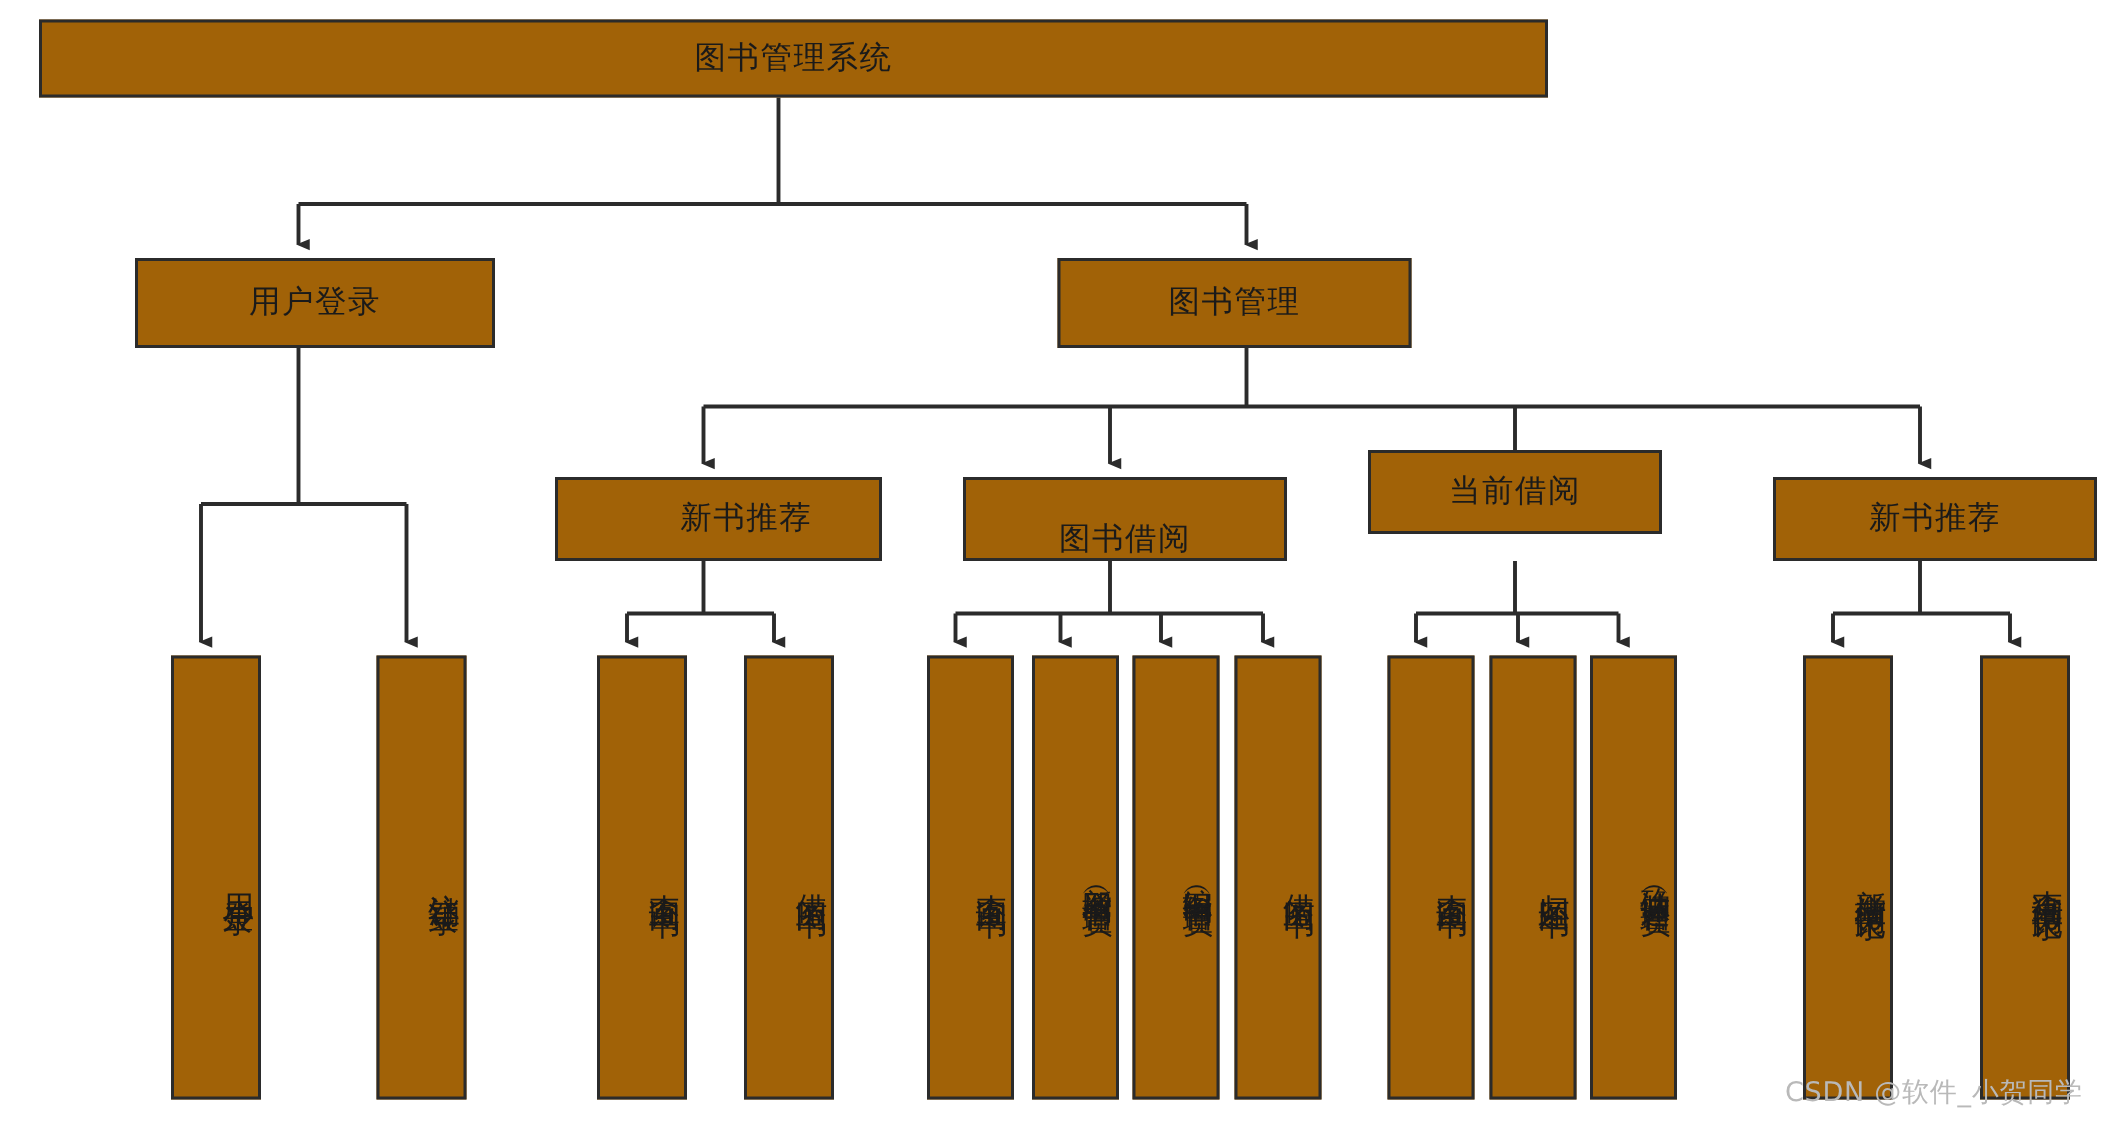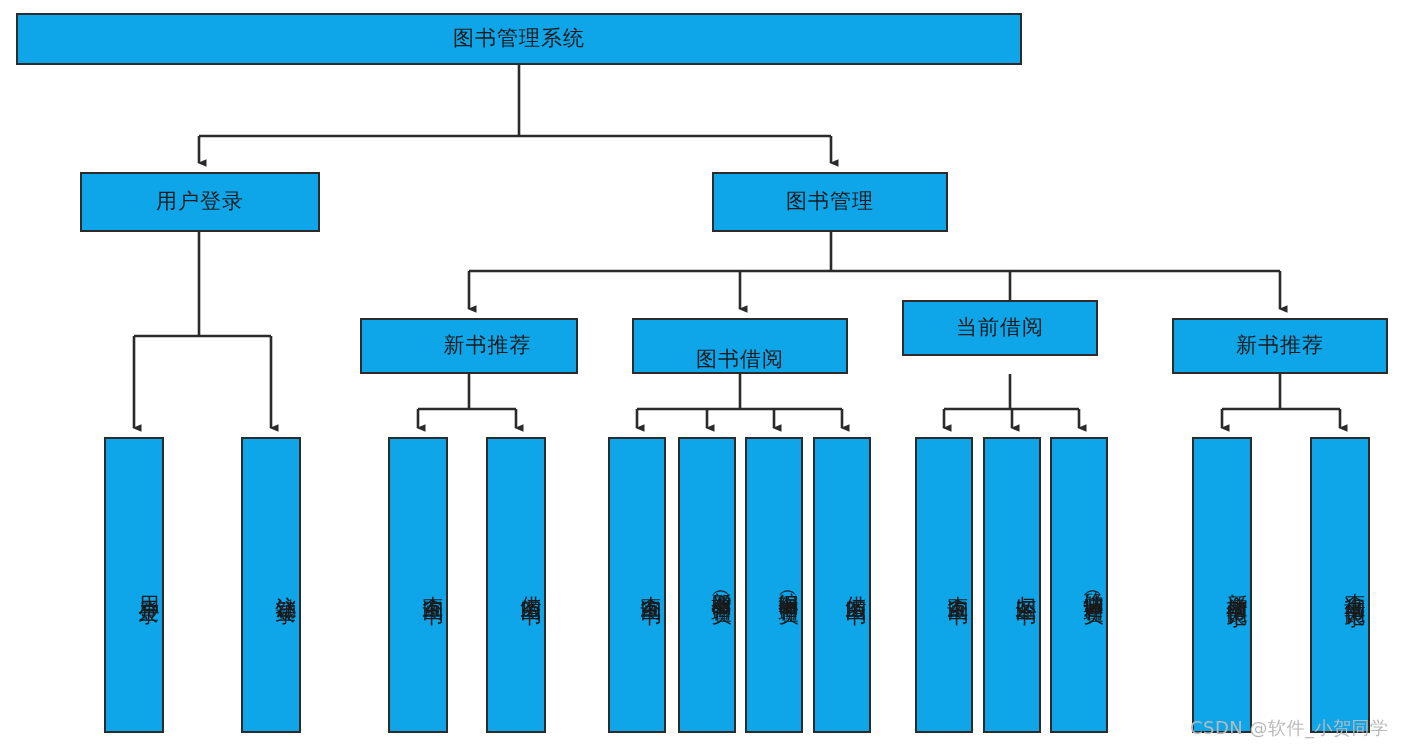--- a/index.html
+++ b/index.html
@@ -15,25 +15,26 @@
     position: relative;
     width: 1405px;
     height: 747px;
     background: #ffffff;
     overflow: hidden;
   }
   .node {
     position: absolute;
     box-sizing: border-box;
     border: 2.5px solid #2b2b2b;
-    background: #0ea5e9;
+    background: #a16207;
     display: flex;
     align-items: center;
     justify-content: center;
     color: #1a1a1a;
+    margin-left: 10px;
   }
   .node.horiz {
     font-size: 21px;
     letter-spacing: 1px;
     line-height: 1.2;
   }
   .node.vert {
     writing-mode: vertical-rl;
     text-orientation: upright;
     font-size: 21px;
@@ -119,21 +120,21 @@
     </g>
   </svg>
 
   <div class="node horiz" style="left:16px; top:13px; width:1006px; height:52px;">
     <span>图书管理系统</span>
   </div>
 
   <div class="node horiz" style="left:80px; top:172px; width:240px; height:60px;">
     <span>用户登录</span>
   </div>
-  <div class="node horiz" style="left:712px; top:172px; width:236px; height:60px;">
+  <div class="node horiz" style="left:695px; top:172px; width:236px; height:60px;">
     <span>图书管理</span>
   </div>
 
   <div class="node horiz" style="left:360px; top:318px; width:218px; height:56px;padding-left:37px;">
     <span>新书推荐</span>
   </div>
   <div class="node horiz" style="left:632px; top:318px; width:216px; height:56px;align-items:flex-end;">
     <span>图书借阅</span>
   </div>
   <div class="node horiz" style="left:902px; top:300px; width:196px; height:56px;">

